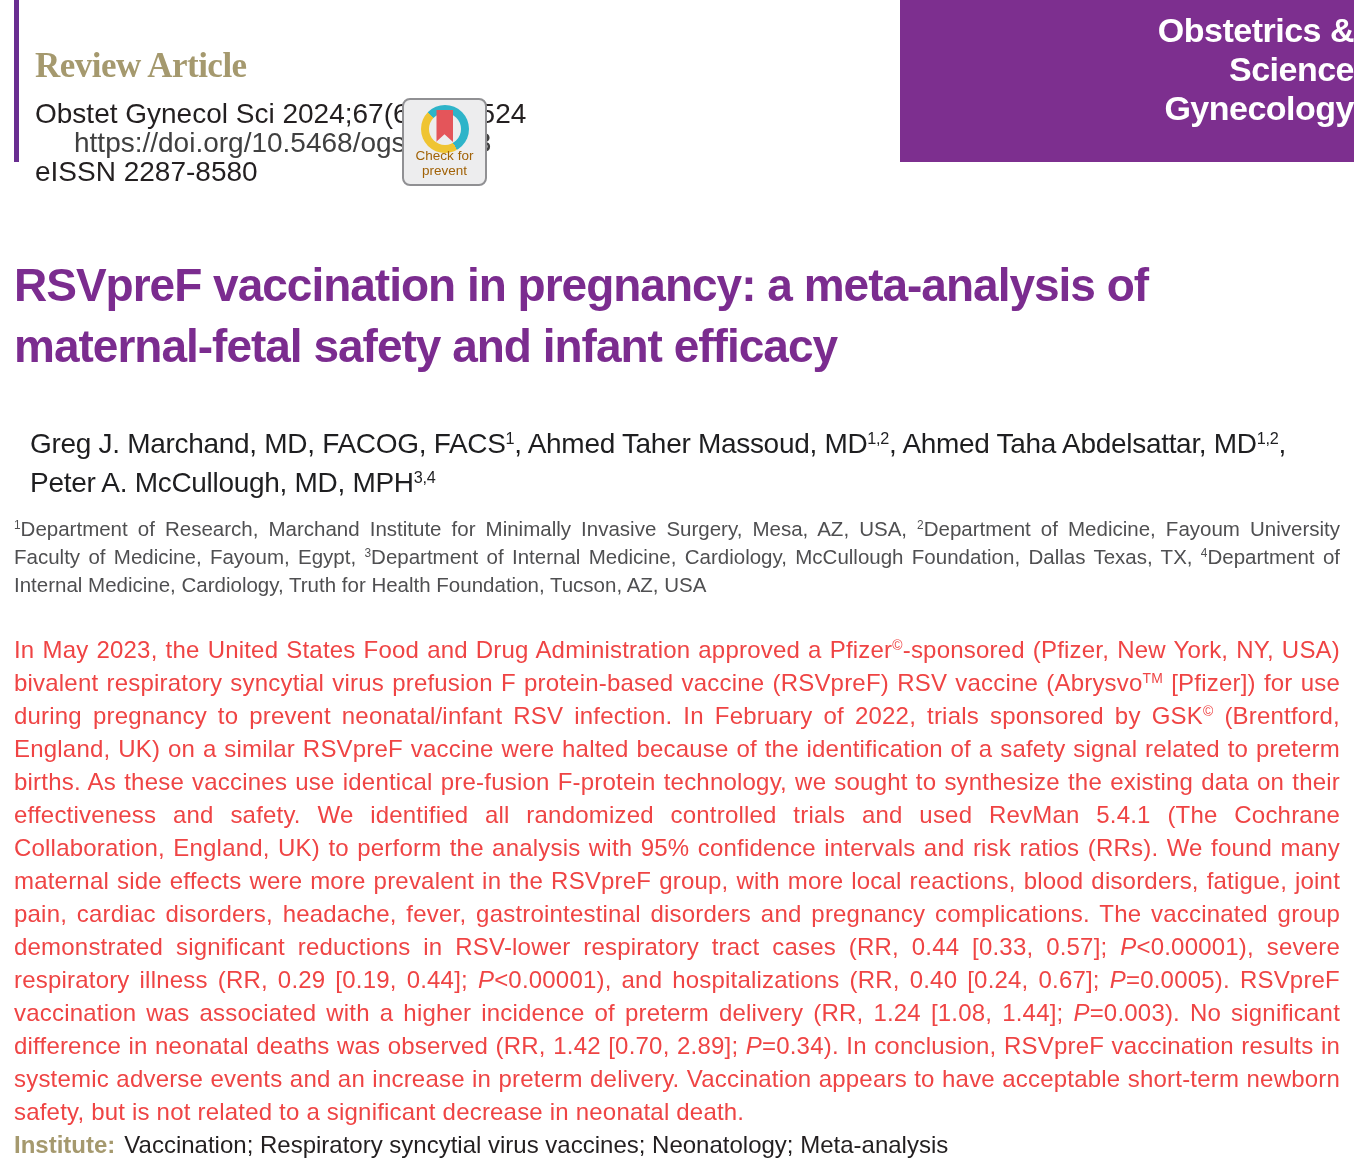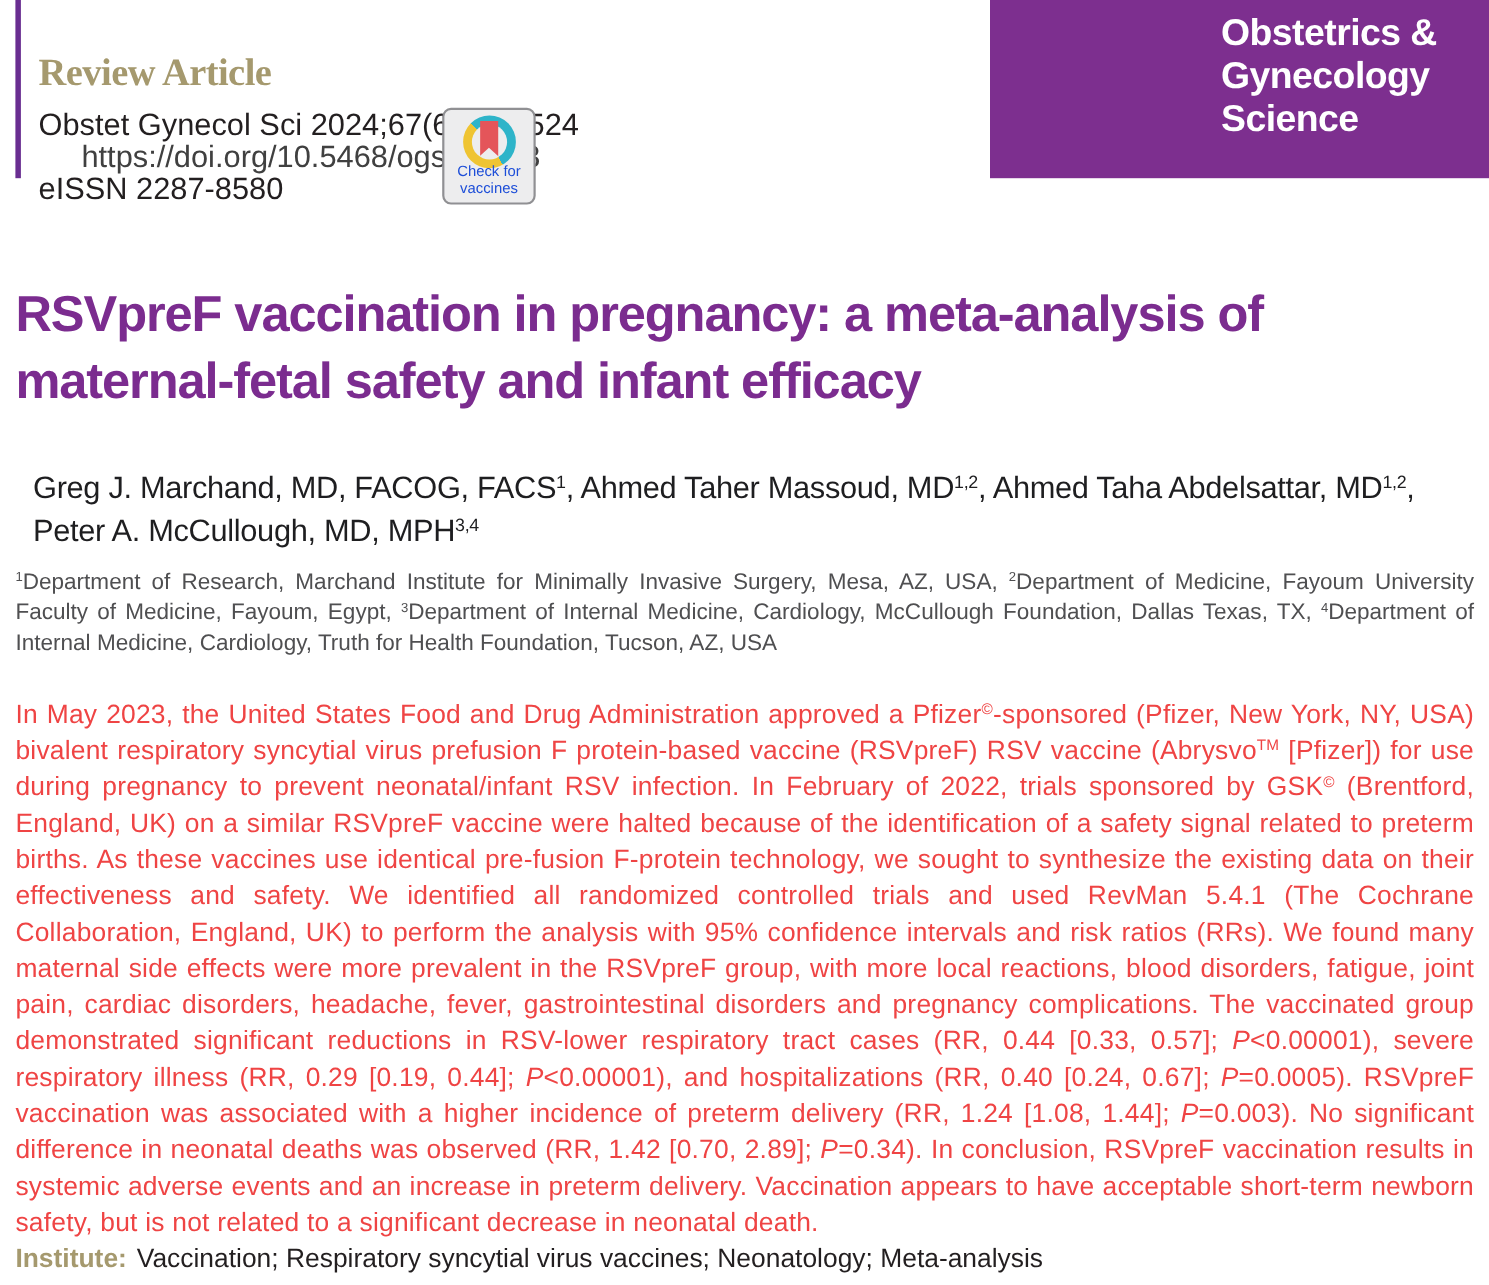--- a/index.html
+++ b/index.html
@@ -34,28 +34,28 @@
     background:conic-gradient(from 315deg,#2eb4c9 0deg 195deg,#efc432 195deg 360deg);
   }
   .cm-hole{position:absolute;inset:8px;border-radius:50%;background:#ededee;}
   .cm-bookmark{
     position:absolute;left:50%;transform:translateX(-50%);top:5px;width:17px;height:32px;
     background:#e4555a;
     clip-path:polygon(0 0,100% 0,100% 100%,50% 76%,0 100%);
   }
   .check-text{
     position:absolute;left:0;bottom:6px;width:100%;
-    text-align:center;font-size:13.5px;line-height:15px;color:#1d4ed8;font-weight:500;
+    text-align:center;font-size:13.5px;line-height:15px;color:#a16207;font-weight:500;
   }
   
   .journal-box{
     position:absolute;left:900px;top:0;width:454px;height:162px;
     background:#7d2f8f;color:#ffffff;
     font-weight:bold;font-size:34px;line-height:39px;letter-spacing:-0.5px;
-    box-sizing:border-box;padding:11px 0 0 210px;
+    box-sizing:border-box;padding:11px 0 0 210px;text-align:right;
   }
   
   .title{
     position:absolute;left:14px;top:255px;width:1326px;margin:0;
     font-size:46px;line-height:61px;font-weight:bold;color:#7b2c8f;letter-spacing:-1px;
   }
   
   .authors{
     position:absolute;left:14px;top:424px;width:1326px;
     font-size:28px;line-height:39px;color:#1e1e20;letter-spacing:-0.3px;margin-left:16px;
@@ -94,28 +94,28 @@
   </div>
 
   <div class="check-badge">
     <div class="cm-icon">
       <div class="cm-ring"></div>
       <div class="cm-hole"></div>
       <div class="cm-bookmark"></div>
     </div>
     <div class="check-text">
       <span>Check for</span><br>
-      <span>vaccines</span>
+      <span>prevent</span>
     </div>
   </div>
 
   <div class="journal-box">
     <div>Obstetrics &amp;</div>
+    <div>Science</div>
     <div>Gynecology</div>
-    <div>Science</div>
   </div>
 
   <h1 class="title">RSVpreF vaccination in pregnancy: a meta-analysis of maternal-fetal safety and infant efficacy</h1>
 
   <div class="authors">
       <div><span>Greg J. Marchand, MD, FACOG, FACS</span><sup>1</sup><span>, Ahmed Taher Massoud, MD</span><sup>1,2</sup><span>, Ahmed Taha Abdelsattar, MD</span><sup>1,2</sup><span>,</span></div>
       <div><span>Peter A. McCullough, MD, MPH</span><sup>3,4</sup></div>
     </div>
 
   <div class="affiliations"><sup>1</sup><span>Department of Research, Marchand Institute for Minimally Invasive Surgery, Mesa, AZ, USA, </span><sup>2</sup><span>Department of Medicine, Fayoum University Faculty of Medicine, Fayoum, Egypt, </span><sup>3</sup><span>Department of Internal Medicine, Cardiology, McCullough Foundation, Dallas Texas, TX, </span><sup>4</sup><span>Department of Internal Medicine, Cardiology, Truth for Health Foundation, Tucson, AZ, USA</span></div>

